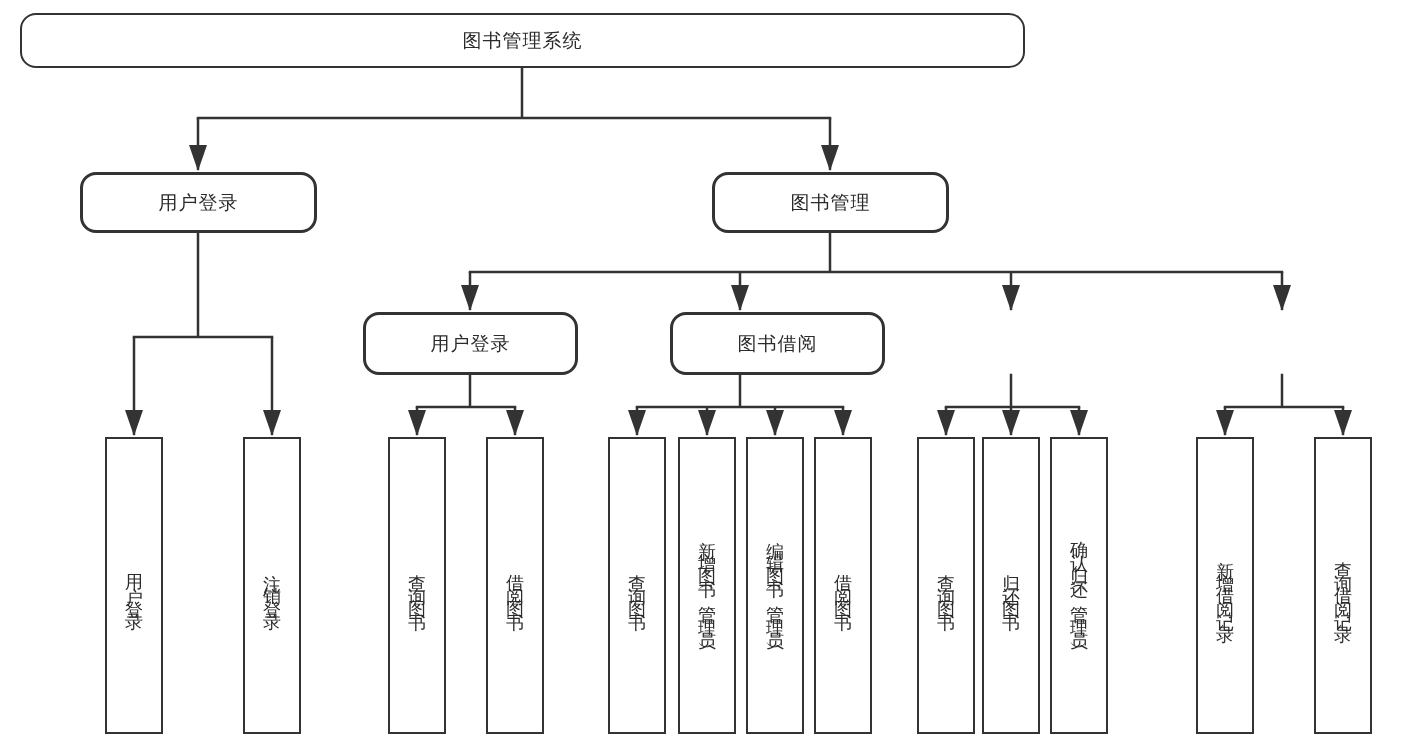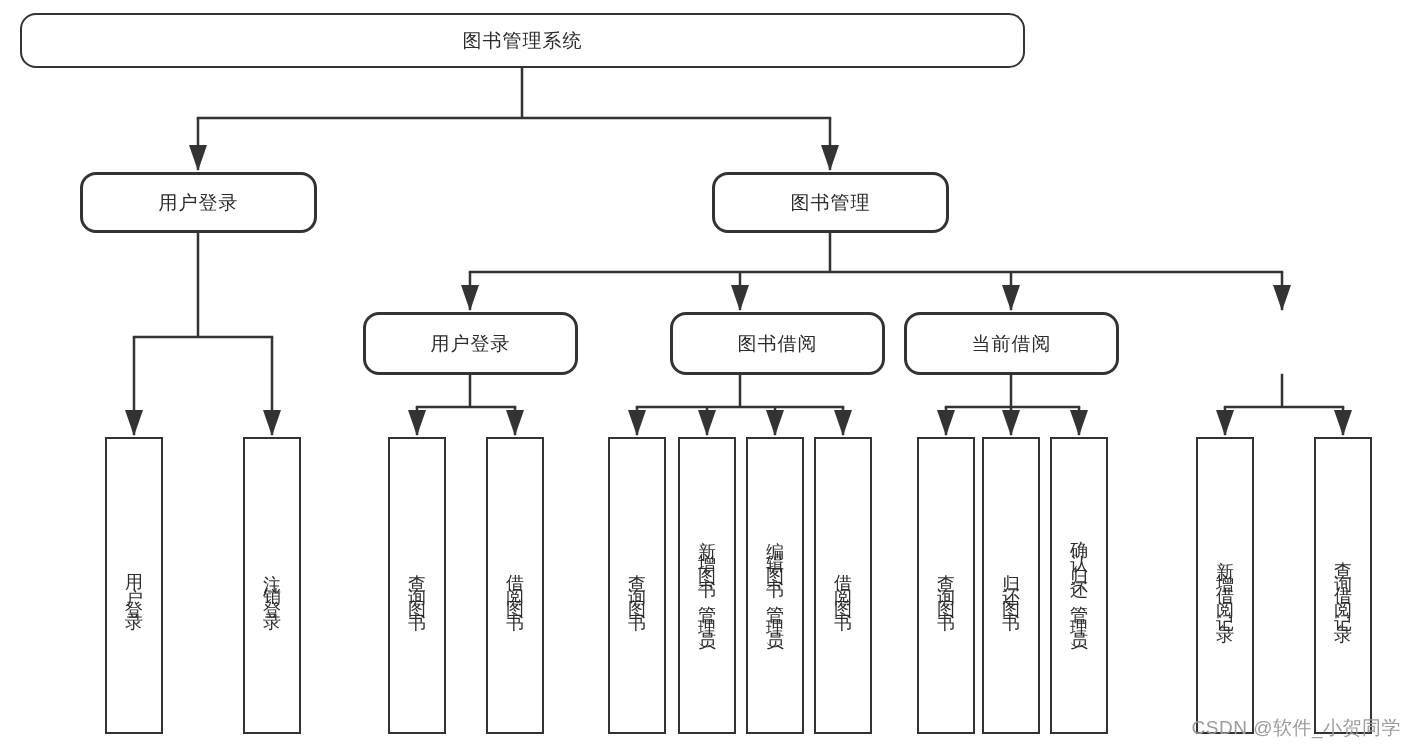--- a/index.html
+++ b/index.html
@@ -107,21 +107,20 @@
     <path d="M1343,407 V435" stroke="#333333" stroke-width="2.5" fill="none" marker-end="url(#arrow)"></path>
   </svg>
 
   <div class="node hbox root-box" style="left:20px; top:13px; width:1005px; height:55px;">图书管理系统</div>
 
   <div class="node hbox" style="left:80px; top:172px; width:237px; height:61px;">用户登录</div>
   <div class="node hbox" style="left:712px; top:172px; width:237px; height:61px;">图书管理</div>
 
   <div class="node hbox" style="left:363px; top:312px; width:215px; height:63px;">用户登录</div>
   <div class="node hbox" style="left:633px; top:312px; width:215px; height:63px;margin-left:37px;">图书借阅</div>
-  <div class="node hbox" style="left:904px; top:312px; width:215px; height:63px;">当前借阅</div>
 
   <div class="node vbox" style="left:105px;">
     <span class="vlabel">用户登录</span>
   </div>
   <div class="node vbox" style="left:243px;">
     <span class="vlabel">注销登录</span>
   </div>
 
   <div class="node vbox" style="left:388px;">
     <span class="vlabel">查询图书</span>
@@ -153,15 +152,14 @@
     <span class="vlabel">确认归还（管理员）</span>
   </div>
 
   <div class="node vbox" style="left:1196px;">
     <span class="vlabel">新增借阅记录</span>
   </div>
   <div class="node vbox" style="left:1314px;">
     <span class="vlabel">查询借阅记录</span>
   </div>
 
-  <div class="watermark">CSDN @软件_小贺同学</div>
 
 </div>
 
 </body></html>

